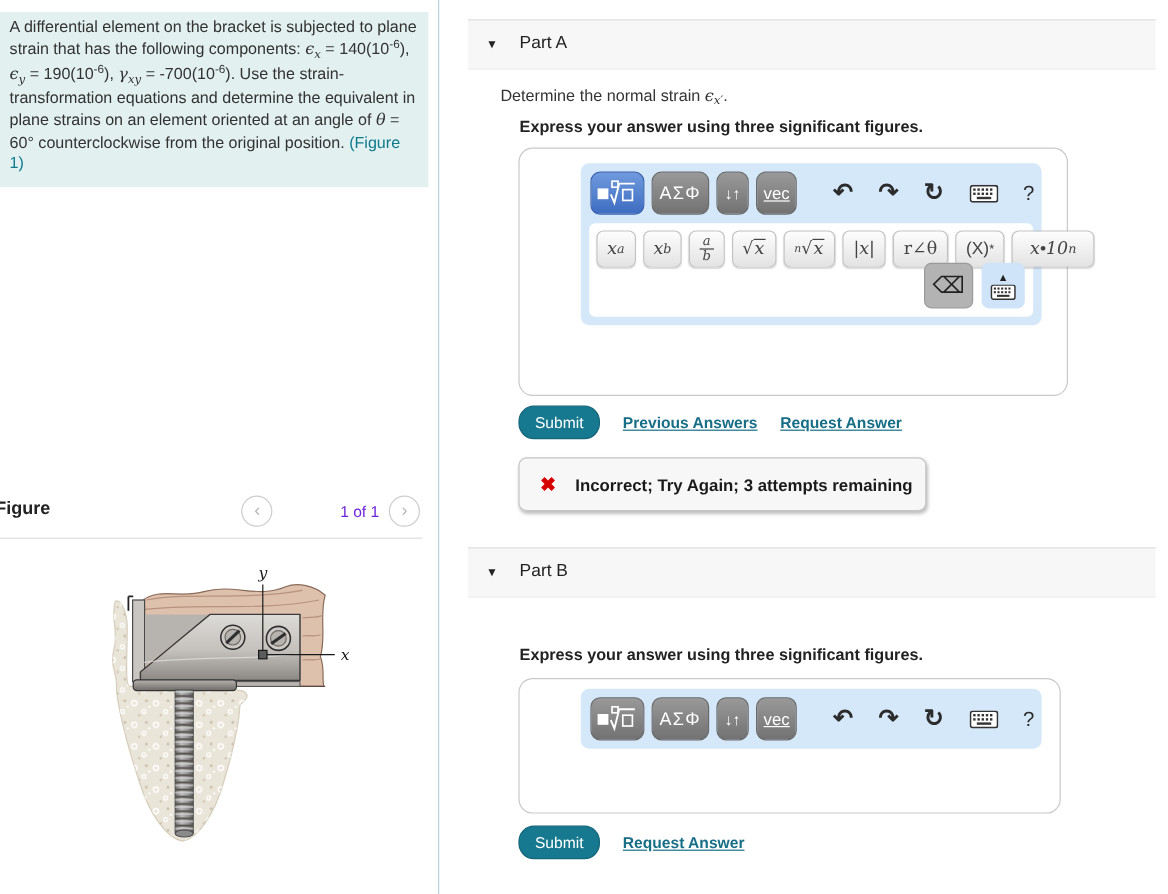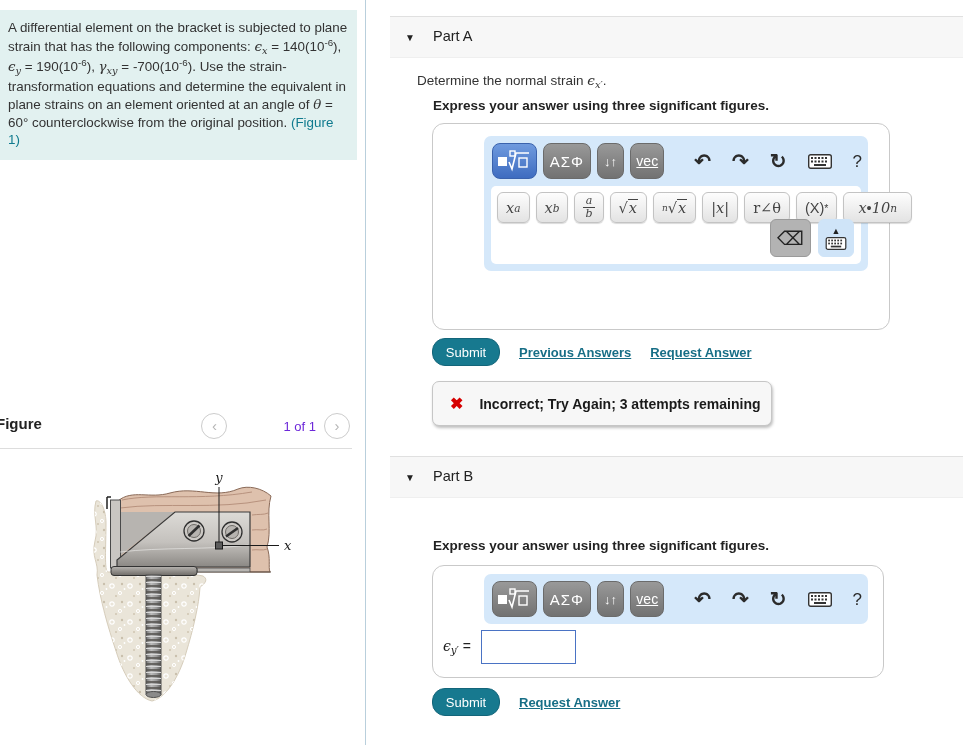--- a/index.html
+++ b/index.html
@@ -1,21 +1,21 @@
 <!DOCTYPE html>
 <html><head>
 <meta charset="utf-8">
 <style>
   * { margin:0; padding:0; box-sizing:border-box; }
   html,body { width:973px; height:745px; background:#fff; font-family:"Liberation Sans", sans-serif; color:#333; overflow:hidden; }
   .page { position:relative; width:973px; height:745px; }
 
   
   .left-col { position:absolute; left:0; top:0; width:352px; height:745px; }
-  .problem-box { position:absolute; left:0; top:10px; width:357px; background:#e2f1f0; padding:9px 9px 11px 8px; font-size:13.4px; line-height:1.32; color:#333; }
+  .problem-box { position:absolute; left:0; top:10px; width:357px; background:#e2f1f0; padding:4px 9px 11px 8px; font-size:13.4px; line-height:1.32; color:#333; }
   .mi { font-family:"DejaVu Serif", serif; font-style:italic; }
   .rm { font-family:"DejaVu Serif", serif; }
   .sub { font-size:73%; vertical-align:-0.3em; }
   .sup { font-size:73%; vertical-align:0.5em; }
   .idx { font-size:62%; vertical-align:0.65em; }
   .ol  { border-top:1px solid currentColor; padding:0 1px; }
   .link { color:#0f7a8e; cursor:pointer; }
 
   .figure-header { position:absolute; left:0; top:413px; width:352px; height:36px; border-bottom:1px solid #ddd; }
   .figure-title { position:absolute; left:-4px; top:2px; font-size:15px; font-weight:bold; color:#222; }
@@ -333,24 +333,20 @@
                   <rect x="10" y="6.5" width="2" height="2"></rect>
                   <rect x="13.5" y="6.5" width="2" height="2"></rect>
                   <rect x="17" y="6.5" width="2" height="2"></rect>
                 <rect x="6" y="10" width="12" height="2"></rect>
               </g>
             </svg>
             <span class="tb-ic q">?</span>
           </span>
         </div>
       </div>
-      <div class="ans-row ans-b">
-        <span class="ans-label"><span class="mi">ϵ</span><span class="mi sub">y′</span><span> =</span></span>
-        <input class="ans-input" type="text" style="">
-      </div>
     </div>
 
     <div class="submit-row sr-b">
       <button class="submit-btn">Submit</button>
       <span class="tlink">Request Answer</span>
     </div>
 
   </main>
 </div>
 

